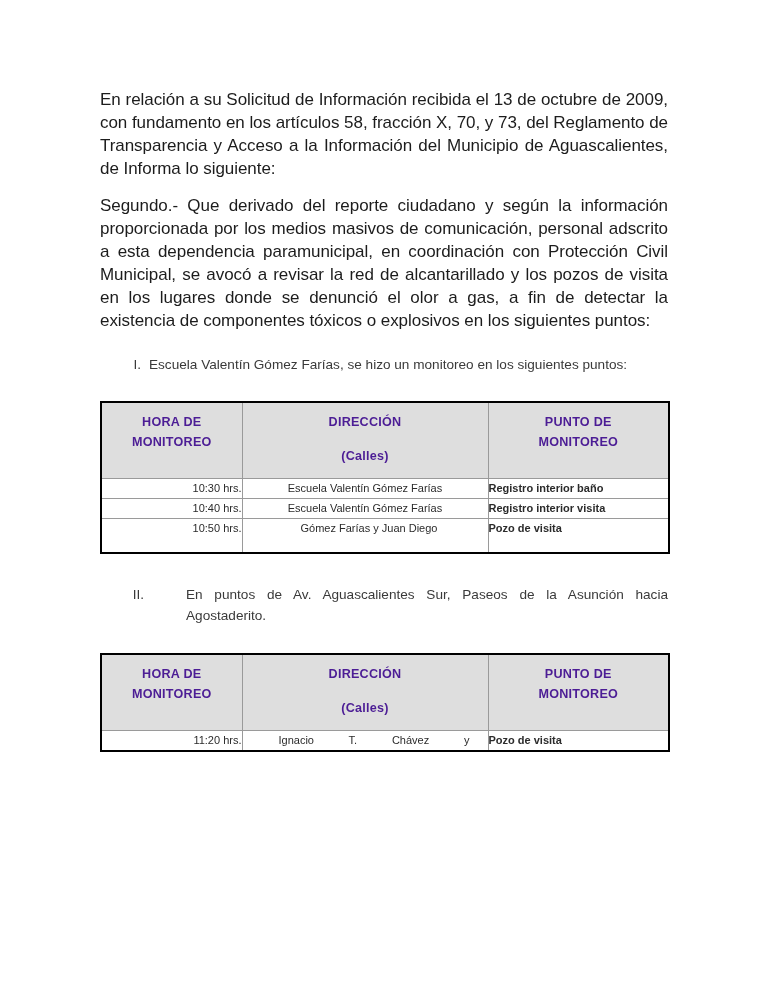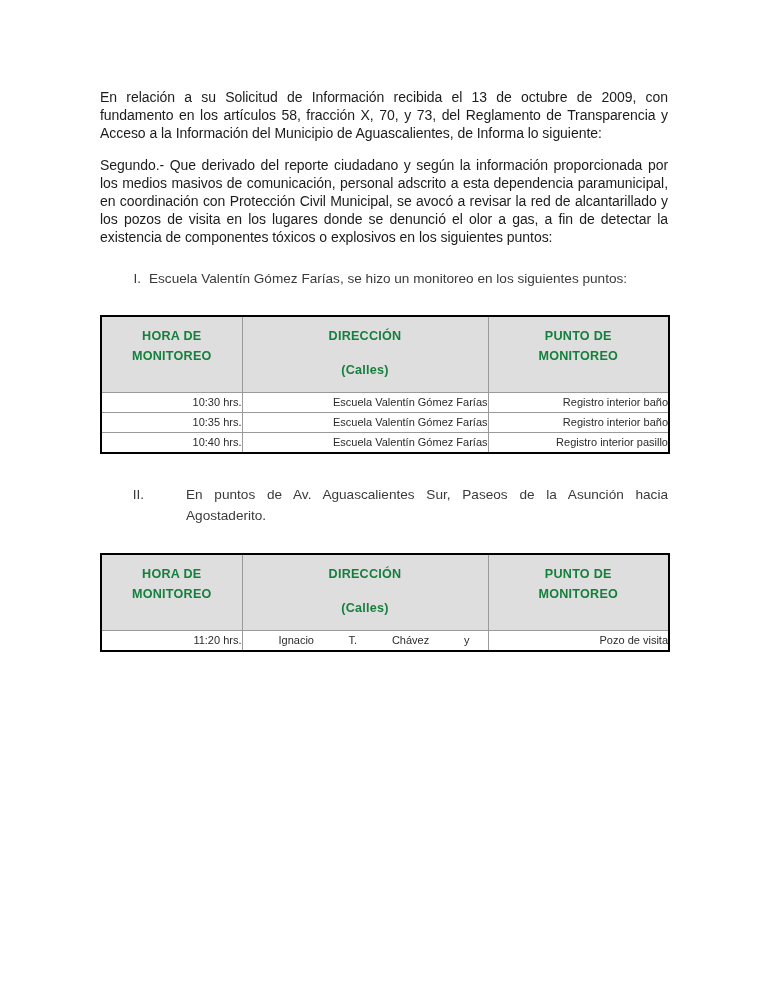--- a/index.html
+++ b/index.html
@@ -17,22 +17,22 @@
   .page {
     position: relative;
     width: 768px;
     height: 994px;
     background: #ffffff;
     box-sizing: border-box;
     padding: 88px 100px 0 100px;
   }
   .para {
     font-family: "Liberation Sans", sans-serif;
-    font-size: 14px;
-    line-height: 18px;
+    font-size: 17px;
+    line-height: 23px;
     text-align: justify;
     text-justify: inter-word;
     margin: 0 0 14px 0;
     color: #1c1c1c;
     letter-spacing: -0.05px;
   }
   .para:last-of-type {
     margin-bottom: 7px;
   }
   .list-item {
@@ -81,59 +81,60 @@
     vertical-align: top;
     font-family: "Liberation Sans", sans-serif;
     font-size: 11px;
     color: #2b2b2b;
     padding: 0;
   }
   table.mon thead th {
     background: #dedede;
     text-align: center;
     font-weight: bold;
-    color: #15803d;
+    color: #4c1d95;
     font-size: 12.6px;
     letter-spacing: 0.25px;
     padding: 9px 4px 12px 4px;
     height: 42px;
   }
   table.mon thead th .hl {
     display: block;
     line-height: 20px;
   }
   table.mon thead th .sub {
     display: block;
     line-height: 20px;
     margin-top: 14px;
   }
   td.col-time {
     text-align: right;
     padding: 8px 15px 18px 4px;
     line-height: 19px;
   }
   td.col-addr {
-    text-align: right;
+    text-align: center;
     padding: 8px 8px 18px 50px;
     line-height: 19px;
   }
   td.col-addr.center {
     text-align: center;
     padding-left: 8px;
   }
   td.col-addr.justify {
     text-align: justify;
     text-align-last: justify;
     padding-left: 36px;
     padding-right: 18px;
   }
   td.col-point {
-    text-align: right;
+    text-align: left;
     padding: 8px 6px 18px 6px;
     line-height: 19px;
+    font-weight: bold;
   }
   tr.row-short td {
     padding-bottom: 14px;
   }
 </style>
 </head>
 <body>
 
 <div class="page">
 
@@ -167,28 +168,28 @@
         </th>
       </tr>
     </thead>
     <tbody>
       <tr>
         <td class="col-time">10:30 hrs.</td>
         <td class="col-addr">Escuela Valentín Gómez Farías</td>
         <td class="col-point">Registro interior baño</td>
       </tr>
       <tr>
-        <td class="col-time">10:35 hrs.</td>
-        <td class="col-addr">Escuela Valentín Gómez Farías</td>
-        <td class="col-point">Registro interior baño</td>
-      </tr>
-      <tr>
         <td class="col-time">10:40 hrs.</td>
         <td class="col-addr">Escuela Valentín Gómez Farías</td>
-        <td class="col-point">Registro interior pasillo</td>
+        <td class="col-point">Registro interior visita</td>
+      </tr>
+      <tr class="row-short">
+        <td class="col-time">10:50 hrs.</td>
+        <td class="col-addr center">Gómez Farías y Juan Diego</td>
+        <td class="col-point">Pozo de visita</td>
       </tr>
     </tbody>
   </table>
 
   <div class="list-item list-item-2">
     <span class="list-marker">II.</span>
     <span class="list-text">En puntos de Av. Aguascalientes Sur, Paseos de la Asunción hacia Agostaderito.</span>
   </div>
 
   <table class="mon second">

